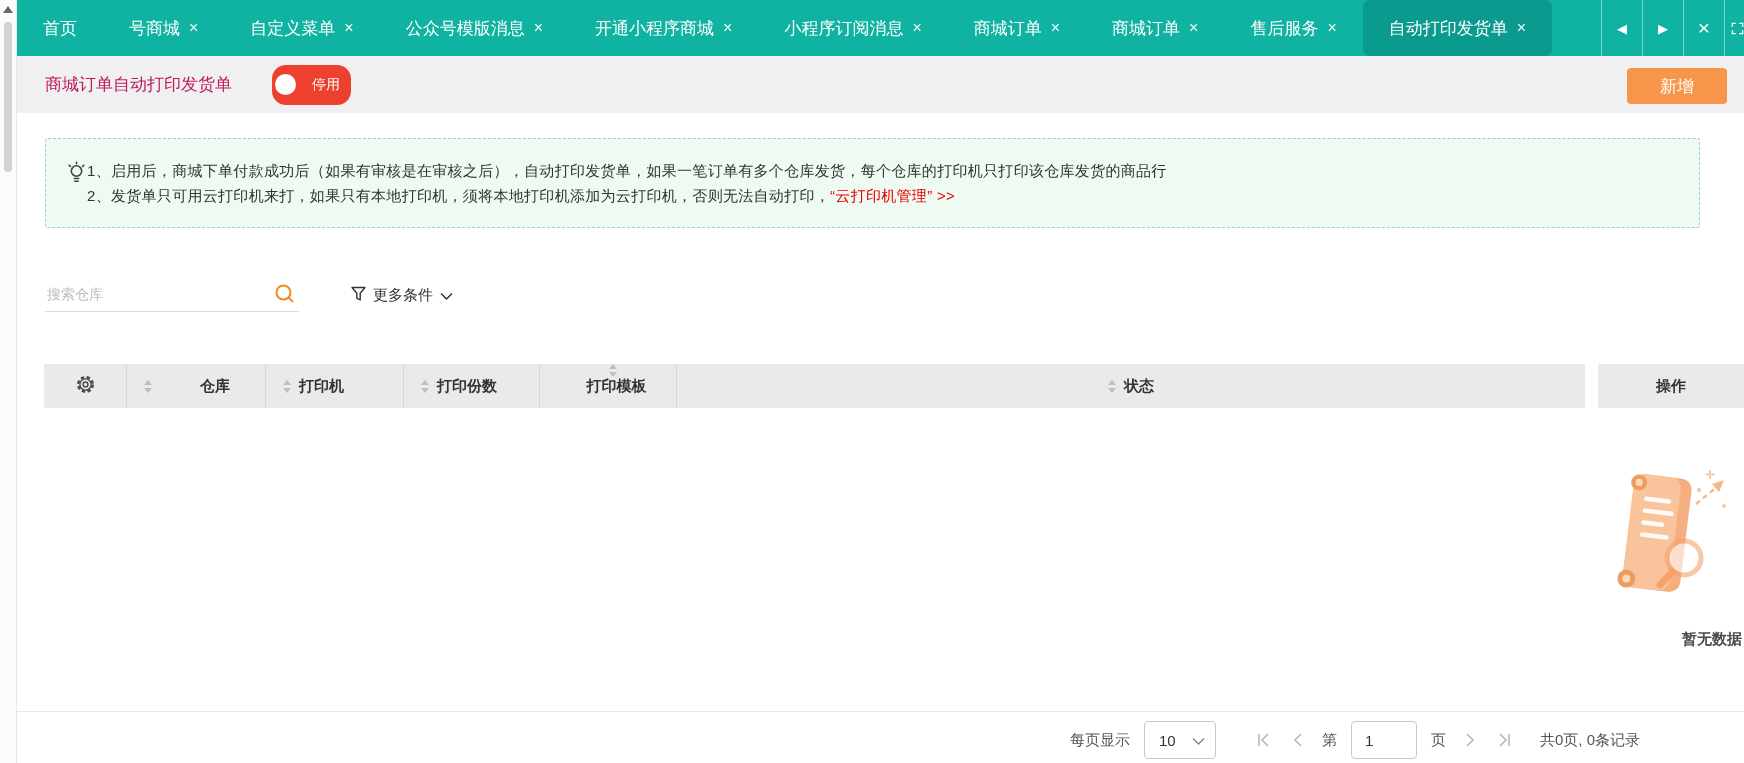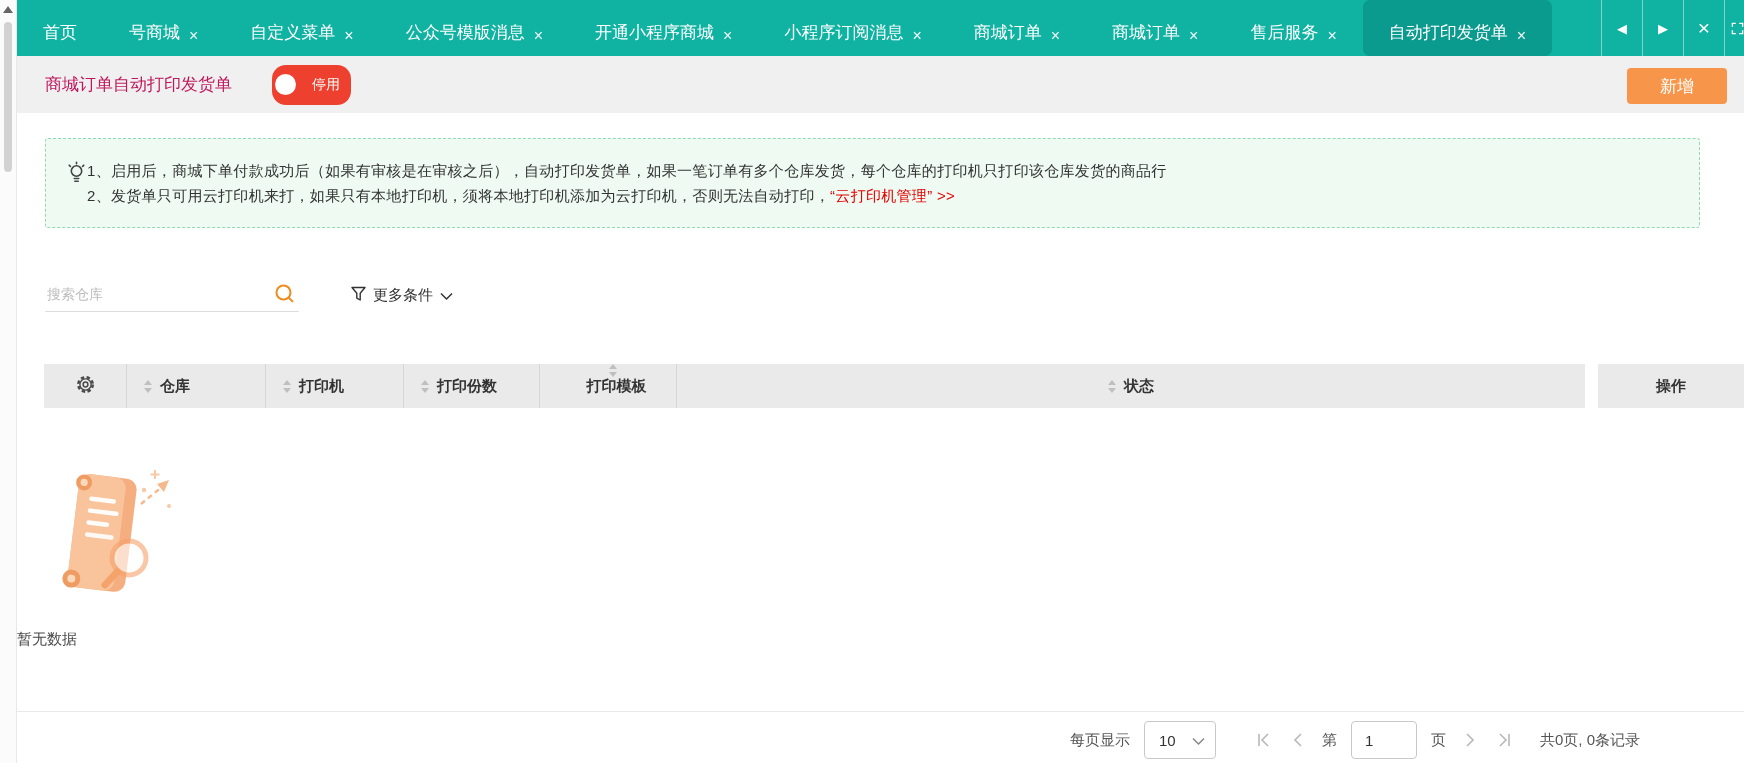--- a/index.html
+++ b/index.html
@@ -13,21 +13,21 @@
   
   .left-strip{position:absolute;left:0;top:0;width:17px;height:763px;background:#fbfbfb;border-right:1px solid #e8e8e8;z-index:5;}
   .strip-caret{position:absolute;top:6px;left:3px;width:0;height:0;border-left:5px solid transparent;border-right:5px solid transparent;border-bottom:7px solid #666;}
   .strip-thumb{position:absolute;top:22px;left:4px;width:8px;height:150px;background:#d2d2d2;border-radius:4px;}
 
   .main{position:absolute;left:17px;top:0;width:1727px;height:763px;}
 
   
   .tabbar{height:56px;background:var(--teal);display:flex;align-items:stretch;}
   .tabs{flex:1;display:flex;overflow:hidden;}
-  .tab{display:flex;align-items:flex-end;padding:12px 26px;color:#fff;font-size:17px;white-space:nowrap;cursor:pointer;}
+  .tab{display:flex;align-items:center;padding:12px 26px;color:#fff;font-size:17px;white-space:nowrap;cursor:pointer;}
   .tab.active{background:var(--teal-dark);border-radius:7px;}
   .tab-close{margin-left:9px;font-size:16px;line-height:1;opacity:.95;}
   .tab-controls{display:flex;align-items:stretch;}
   .tc-btn{width:41px;display:flex;align-items:center;justify-content:center;color:#fff;border-left:1px solid rgba(255,255,255,.45);cursor:pointer;background:transparent;border-top:none;border-right:none;border-bottom:none;font-size:13px;}
   .tc-btn.close-x{font-size:21px;font-weight:400;}
   .tc-btn.fullscreen{width:20px;overflow:hidden;justify-content:flex-start;padding-left:6px;}
 
   
   .toolbar{height:57px;background:#f0f0f0;display:flex;align-items:center;padding-left:28px;position:relative;}
   .toolbar-title{font-size:17px;color:#be185d;}
@@ -58,21 +58,21 @@
   .th-cell.settings{justify-content:center;padding-left:0;cursor:pointer;}
   .th-cell.flexcol{flex:1;justify-content:center;padding-left:0;border-right:none;}
   .thead-gap{width:13px;background:#fff;}
   .thead-op{width:146px;background:#eaeaea;display:flex;align-items:center;justify-content:center;}
   .sort{display:inline-flex;flex-direction:column;gap:3px;margin-right:8px;cursor:pointer;}
   .sort i{display:block;width:0;height:0;border-left:4px solid transparent;border-right:4px solid transparent;}
   .sort .up{border-bottom:5px solid #bfbfbf;}
   .sort .dn{border-top:5px solid #bfbfbf;}
 
   
-  .empty{position:absolute;left:0;right:12px;top:326px;text-align:left;}
+  .empty{position:absolute;left:0;right:2px;top:326px;text-align:right;font-weight:bold;}
   .empty-text{margin-top:12px;font-size:15px;color:#4a4a4a;}
 
   
   .pagination{position:absolute;left:0;right:0;bottom:19px;height:58px;border-top:1px solid #e9e9e9;border-bottom:1px solid #e9e9e9;display:flex;align-items:center;justify-content:flex-end;padding-right:104px;gap:14px;font-size:15px;color:#555;background:#fff;}
   .pg-select{width:72px;height:38px;border:1px solid #c9c9c9;border-radius:4px;display:flex;align-items:center;justify-content:space-between;padding:0 10px 0 14px;color:#333;cursor:pointer;background:#fff;}
   .pg-nav{background:none;border:none;display:flex;align-items:center;cursor:pointer;padding:0 2px;}
   .pg-nav.gap-l{margin-left:24px;}
   .pg-input{width:66px;height:38px;border:1px solid #c9c9c9;border-radius:4px;font-size:15px;padding-left:13px;color:#333;outline:none;font-family:inherit;}
   .pg-summary{margin-left:12px;}
 </style>
@@ -199,21 +199,21 @@
         <div class="thead-main" id="thead-main">
           <div class="th-cell settings" style="width:83px">
             <span>
               <svg width="21" height="21" viewBox="0 0 21 21" fill="none" stroke="#4a4a4a">
                 <circle cx="10.5" cy="10.5" r="7.2" stroke-width="2.6" stroke-dasharray="3.4 2.4"></circle>
                 <circle cx="10.5" cy="10.5" r="5.6" stroke-width="1.4"></circle>
                 <circle cx="10.5" cy="10.5" r="2.4" stroke-width="1.5"></circle>
               </svg>
             </span>
           </div>
-        <div class="th-cell" style="width: 139px;">
+        <div class="th-cell" style="width: 139px; gap: 40px;">
               <span class="sort">
                 <i class="up"></i>
                 <i class="dn"></i>
               </span>
               <span>仓库</span>
             </div>
             <div class="th-cell" style="width: 138px;">
               <span class="sort">
                 <i class="up"></i>
                 <i class="dn"></i>

